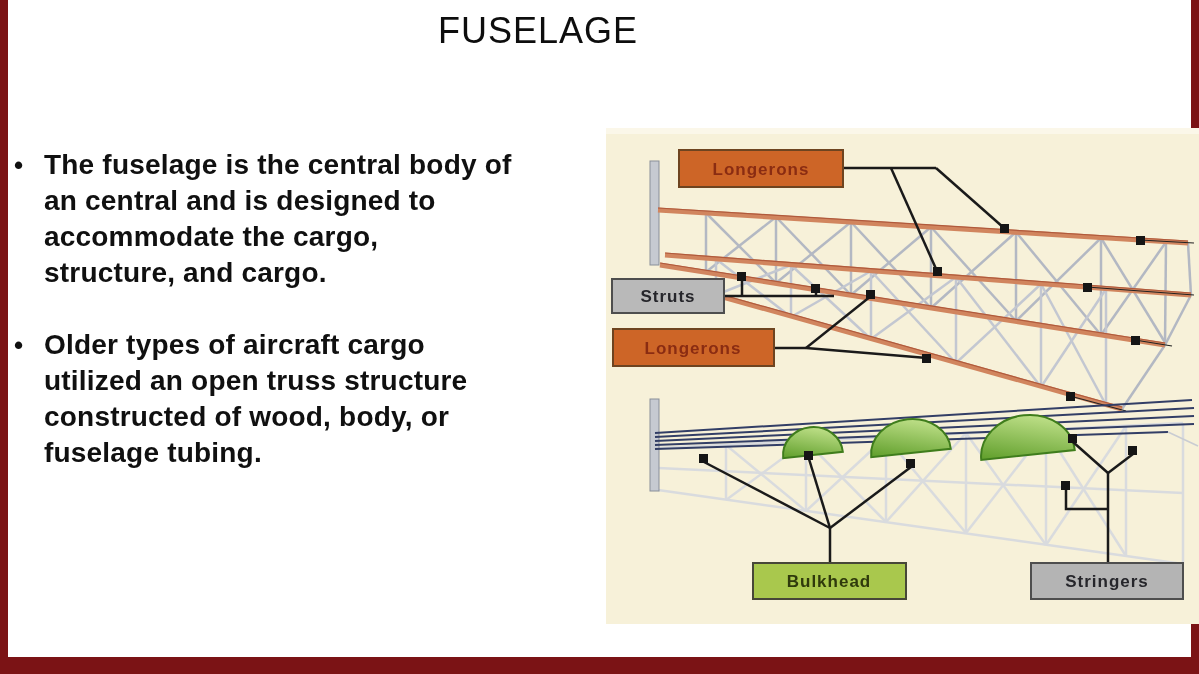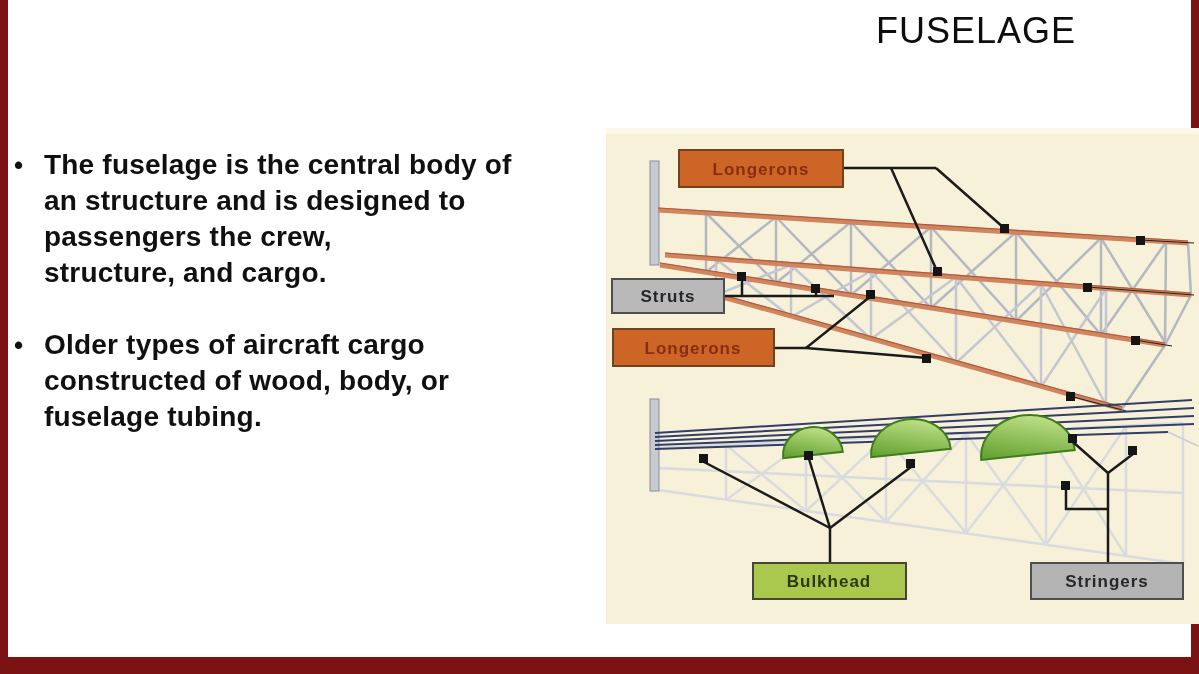--- a/index.html
+++ b/index.html
@@ -6,21 +6,21 @@
   body{width:1199px;height:674px;overflow:hidden;background:#fff;
        font-family:"Liberation Sans","DejaVu Sans",sans-serif;}
   .slide{position:relative;width:1199px;height:674px;background:#ffffff;}
 
   
   .bar{position:absolute;background:#7b1315;}
   .bar-left{left:0;top:0;width:8px;height:657px;}
   .bar-right{left:1191px;top:0;width:8px;height:657px;}
   .bar-bottom{left:0;top:657px;width:1199px;height:17px;}
 
-  .title{position:absolute;left:0;top:10px;width:1076px;text-align:right;
+  .title{position:absolute;left:0;top:10px;width:1076px;text-align:center;
          font-size:36px;font-weight:400;letter-spacing:1px;color:#0d0d0d;}
 
   .bullets{position:absolute;left:12px;top:147px;width:540px;}
   .bullet{display:flex;align-items:flex-start;}
   .bullet + .bullet{margin-top:36px;}
   .bullet .marker{width:30px;flex:0 0 30px;font-size:26px;font-weight:700;
                   line-height:36px;color:#101010;text-align:left;padding-left:2px;}
   .bullet .lines{font-size:28px;font-weight:700;line-height:36px;color:#101010;
                  letter-spacing:0.2px;}
 
@@ -39,29 +39,30 @@
   <div class="bar bar-right"></div>
   <div class="bar bar-bottom"></div>
 
   <div class="title">FUSELAGE</div>
 
   <div class="bullets">
     <div class="bullet">
       <span class="marker">•</span>
       <div class="lines">
         <div>The fuselage is the central body of</div>
-        <div>an structure and is designed to</div>
-        <div>passengers the crew,</div>
+        <div>an central and is designed to</div>
+        <div>accommodate the cargo,</div>
         <div>structure, and cargo.</div>
       </div>
     </div>
     <div class="bullet">
       <span class="marker">•</span>
       <div class="lines">
         <div>Older types of aircraft cargo</div>
+        <div>utilized an open truss structure</div>
         <div>constructed of wood, body, or</div>
         <div>fuselage tubing.</div>
       </div>
     </div>
   </div>
 
   <div class="diagram">
   <svg width="593" height="496" viewBox="0 0 593 496">
     <defs>
       <linearGradient id="gGreen" x1="0" y1="1" x2="0.6" y2="0">

